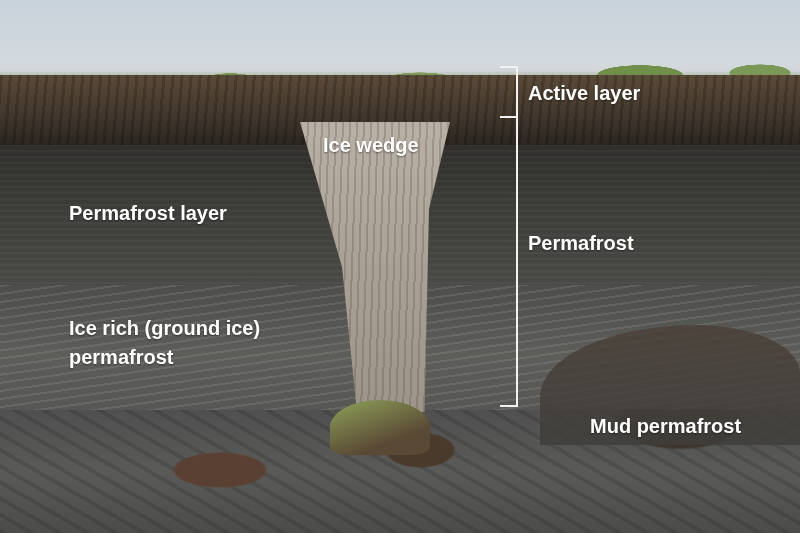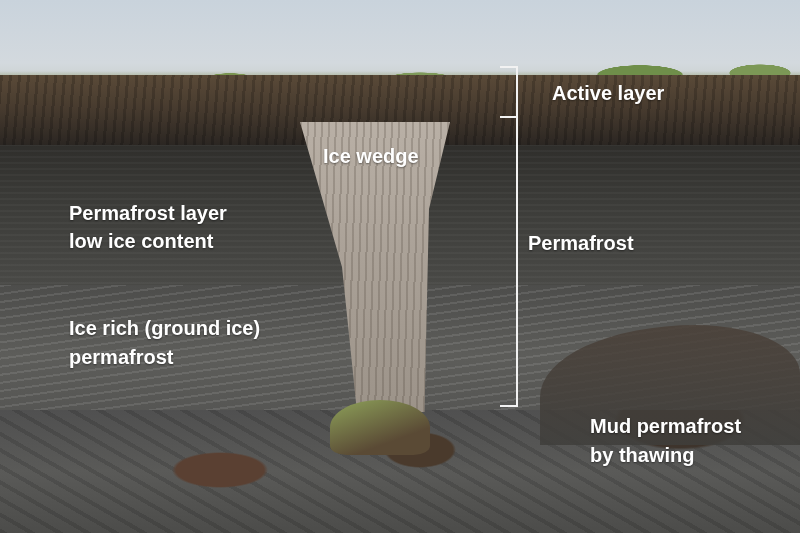--- a/index.html
+++ b/index.html
@@ -60,22 +60,20 @@
   <div class="layer active"></div>
   <div class="mud-mound"></div>
   <div class="wedge"></div>
   <div class="tuft"></div>
 
   <div class="bracket" style="left:500px; top:66px; width:16px; height:48px;"></div>
 
   <div class="tick" style="left:516px; top:114px; width:2px; height:292px;"></div>
   <div class="tick" style="left:500px; top:405px; width:18px;"></div>
 
-  <div class="label" style="left:528px; top:81px;margin-left:24px;">Active layer</div>
-  <div class="label" style="left:323px; top:144px;">Ice wedge</div>
+  <div class="label" style="left:528px; top:81px;">Active layer</div>
+  <div class="label" style="left:323px; top:133px;">Ice wedge</div>
   <div class="label" style="left:69px; top:201px;">Permafrost layer</div>
-  <div class="label" style="left:69px; top:229px;">low ice content</div>
   <div class="label" style="left:528px; top:231px;">Permafrost</div>
   <div class="label" style="left:69px; top:316px;">Ice rich (ground ice)</div>
   <div class="label" style="left:69px; top:345px;">permafrost</div>
   <div class="label" style="left:590px; top:414px;">Mud permafrost</div>
-  <div class="label" style="left:590px; top:443px;">by thawing</div>
 </div>
 
 </body></html>

